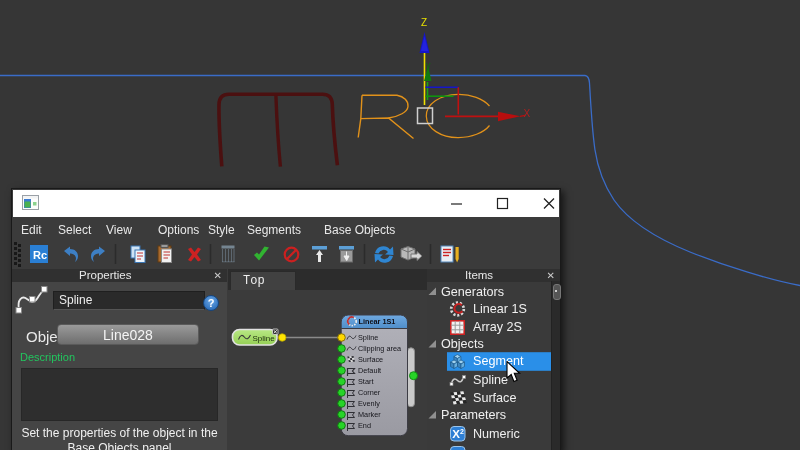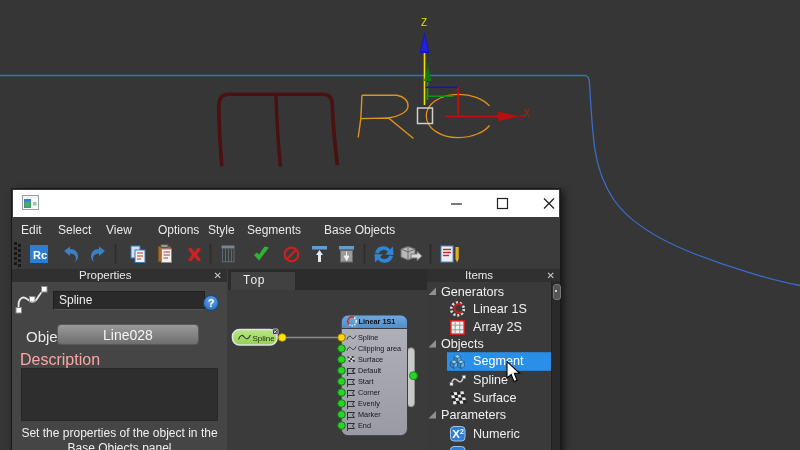--- a/index.html
+++ b/index.html
@@ -177,21 +177,21 @@
       <svg class="abs" style="left:3px;top:16px" width="34" height="32" viewBox="0 0 34 32">
         <path d="M 4 24 C 2 15 7 10 12 14 C 16 17 18 18 21 15 C 24 12 25 7 29 5" fill="none" stroke="#e8e8e8" stroke-width="1.8"></path>
         <rect x="1" y="22.5" width="5.5" height="5.5" fill="#fff" stroke="#888"></rect>
         <rect x="14.5" y="11.5" width="5.5" height="5.5" fill="#fff" stroke="#888"></rect>
         <rect x="26.5" y="1.5" width="5.5" height="5.5" fill="#fff" stroke="#888"></rect>
       </svg>
       <div class="abs" style="left:41px;top:22px;width:145px;height:17px;background:#2a2a2a;border:1px solid #1f1f1f;border-bottom-color:#555;color:#eee;font-size:12px;padding-left:5px;line-height:17px;">Spline</div>
       <div class="abs" style="left:191px;top:26px;width:16px;height:16px;border-radius:8px;background:radial-gradient(circle at 50% 35%,#6aa8e8,#1d5fae);border:1px solid #16467f;color:#fff;font-size:11px;font-weight:bold;text-align:center;line-height:15px;box-sizing:border-box;">?</div>
       <div class="abs" style="left:14px;top:59px;color:#e8e8e8;font-size:15px;">Object</div>
       <div class="abs" style="left:45px;top:54.5px;width:142px;height:21px;background:linear-gradient(#9a9a9a,#6e6e6e);border:1px solid #5a5a5a;border-radius:4px;color:#f4f4f4;font-size:14px;text-align:center;line-height:20px;box-sizing:border-box;">Line028</div>
-      <div class="abs" style="left:8px;top:82px;color:#fca5a5;font-size:16px;">Description</div>
+      <div class="abs" style="left:8px;top:82px;color:#22c55e;font-size:11px;">Description</div>
       <div class="abs" style="left:9px;top:99px;width:195px;height:51px;background:#2e2e2e;border:1px solid #272727;"></div>
       <div class="abs" style="left:0;top:157px;width:215px;color:#f0f0f0;font-size:12px;text-align:center;line-height:14.5px;">Set the properties of the object in the<br>Base Objects panel</div>
     </div>
 
     <div class="abs" id="nodePanel" style="left:215.5px;top:2px;width:199px;height:183px;background:#2c2c2c;">
       <div class="abs" style="left:2.5px;top:2px;width:66px;height:19px;background:#414141;border:1px solid #2a2a2a;border-bottom:none;color:#f0f0f0;font-size:12px;padding-left:12px;line-height:18px;box-sizing:border-box;font-family:Liberation Mono, monospace;">Top level</div>
       <div class="abs" style="left:0;top:21px;width:199px;height:164px;background:#3b3b3b;"></div>
       <svg class="abs" style="left:0;top:21px" width="199" height="164" viewBox="0 0 199 164" font-family="Liberation Sans">
         <defs>
           <linearGradient id="nbody" x1="0" y1="0" x2="0" y2="1">

